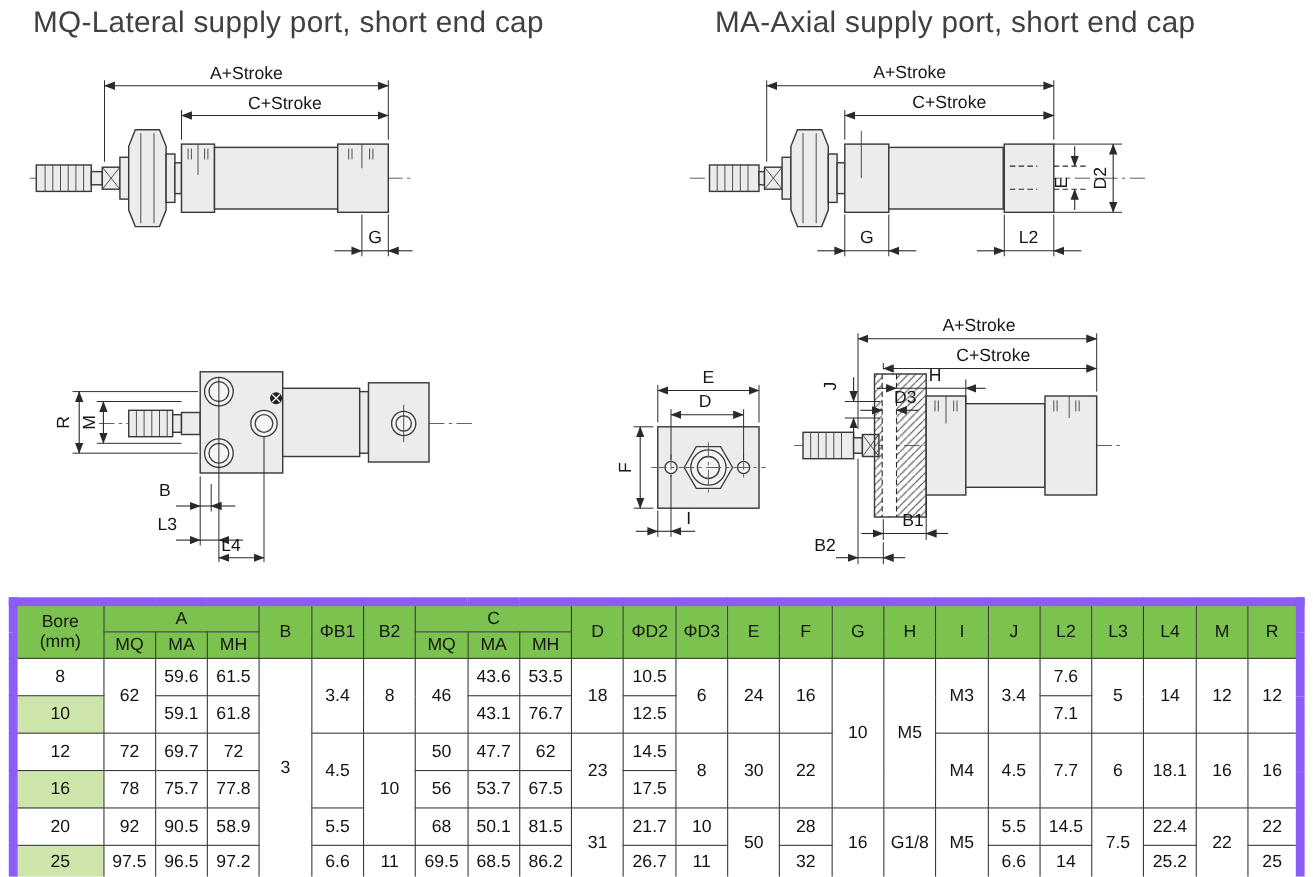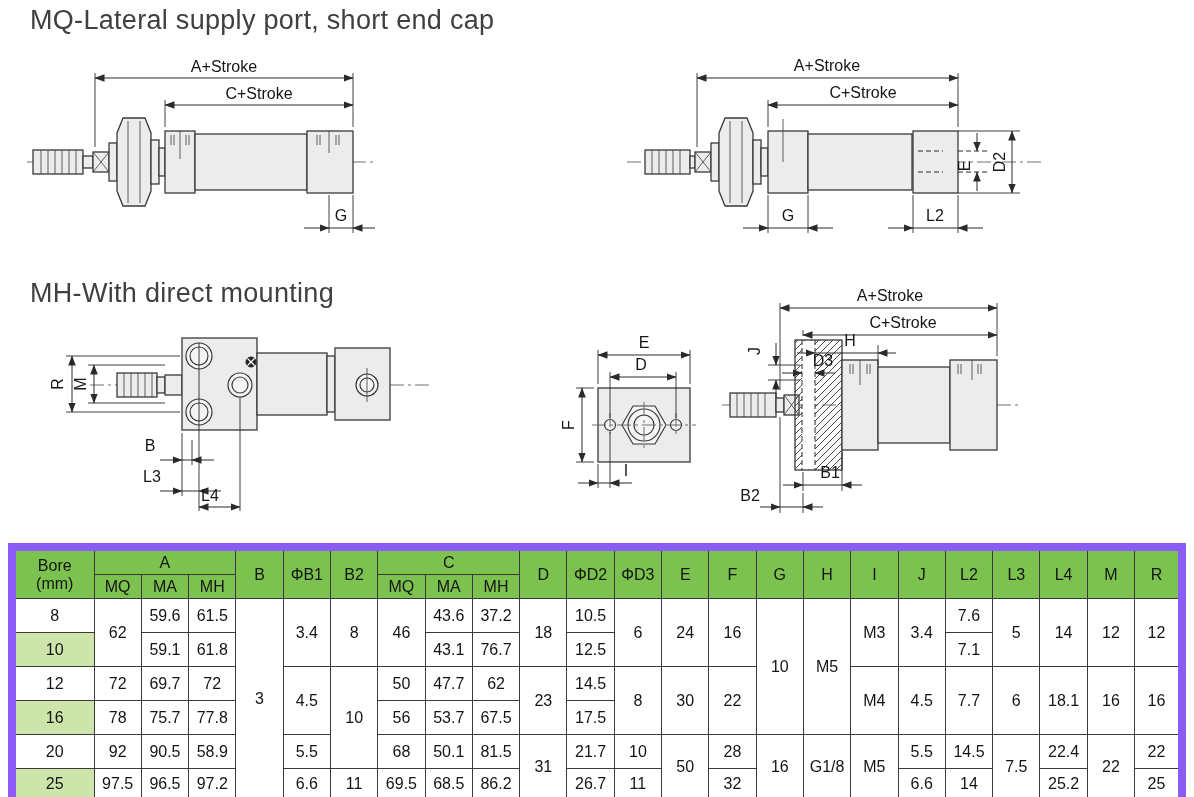--- a/index.html
+++ b/index.html
@@ -29,21 +29,21 @@
   .dims tbody tr{height:34px}
   .dims td.alt{background:#cde5ab}
   .dims td.bold{font-weight:normal}
 </style>
 </head>
 <body>
 
 <div class="page">
 
   <h1 class="title t-mq">MQ-Lateral supply port, short end cap</h1>
-  <h1 class="title t-mh">MH-With direct mounting</h1>
+  <h1 class="title t-ma">MA-Axial supply port, short end cap</h1>
 
   <svg class="draw" style="left:25px;top:55px" width="352" height="195" viewBox="0 0 352 195">
     <defs>
       <marker id="aq" viewBox="0 0 10 10" refX="9.5" refY="5" markerWidth="10" markerHeight="10" orient="auto-start-reverse">
         <path d="M0,1.2 L10,5 L0,8.8 Z" fill="#2a2a2a"></path>
         </marker>
     </defs>
     <line class="cl" x1="2" y1="107" x2="348" y2="107"></line>
     <g>
       <rect class="fl" x="8" y="95" width="50" height="24"></rect>
@@ -411,21 +411,21 @@
       <tr>
         <td>8</td>
         <td rowspan="2">62</td>
         <td>59.6</td>
         <td>61.5</td>
         <td rowspan="6">3</td>
         <td rowspan="2">3.4</td>
         <td rowspan="2">8</td>
         <td rowspan="2">46</td>
         <td>43.6</td>
-        <td>37.2</td>
+        <td>53.5</td>
         <td rowspan="2">18</td>
         <td>10.5</td>
         <td rowspan="2">6</td>
         <td rowspan="2">24</td>
         <td rowspan="2">16</td>
         <td rowspan="4">10</td>
         <td rowspan="4">M5</td>
         <td rowspan="2">M3</td>
         <td rowspan="2">3.4</td>
         <td>7.6</td>

